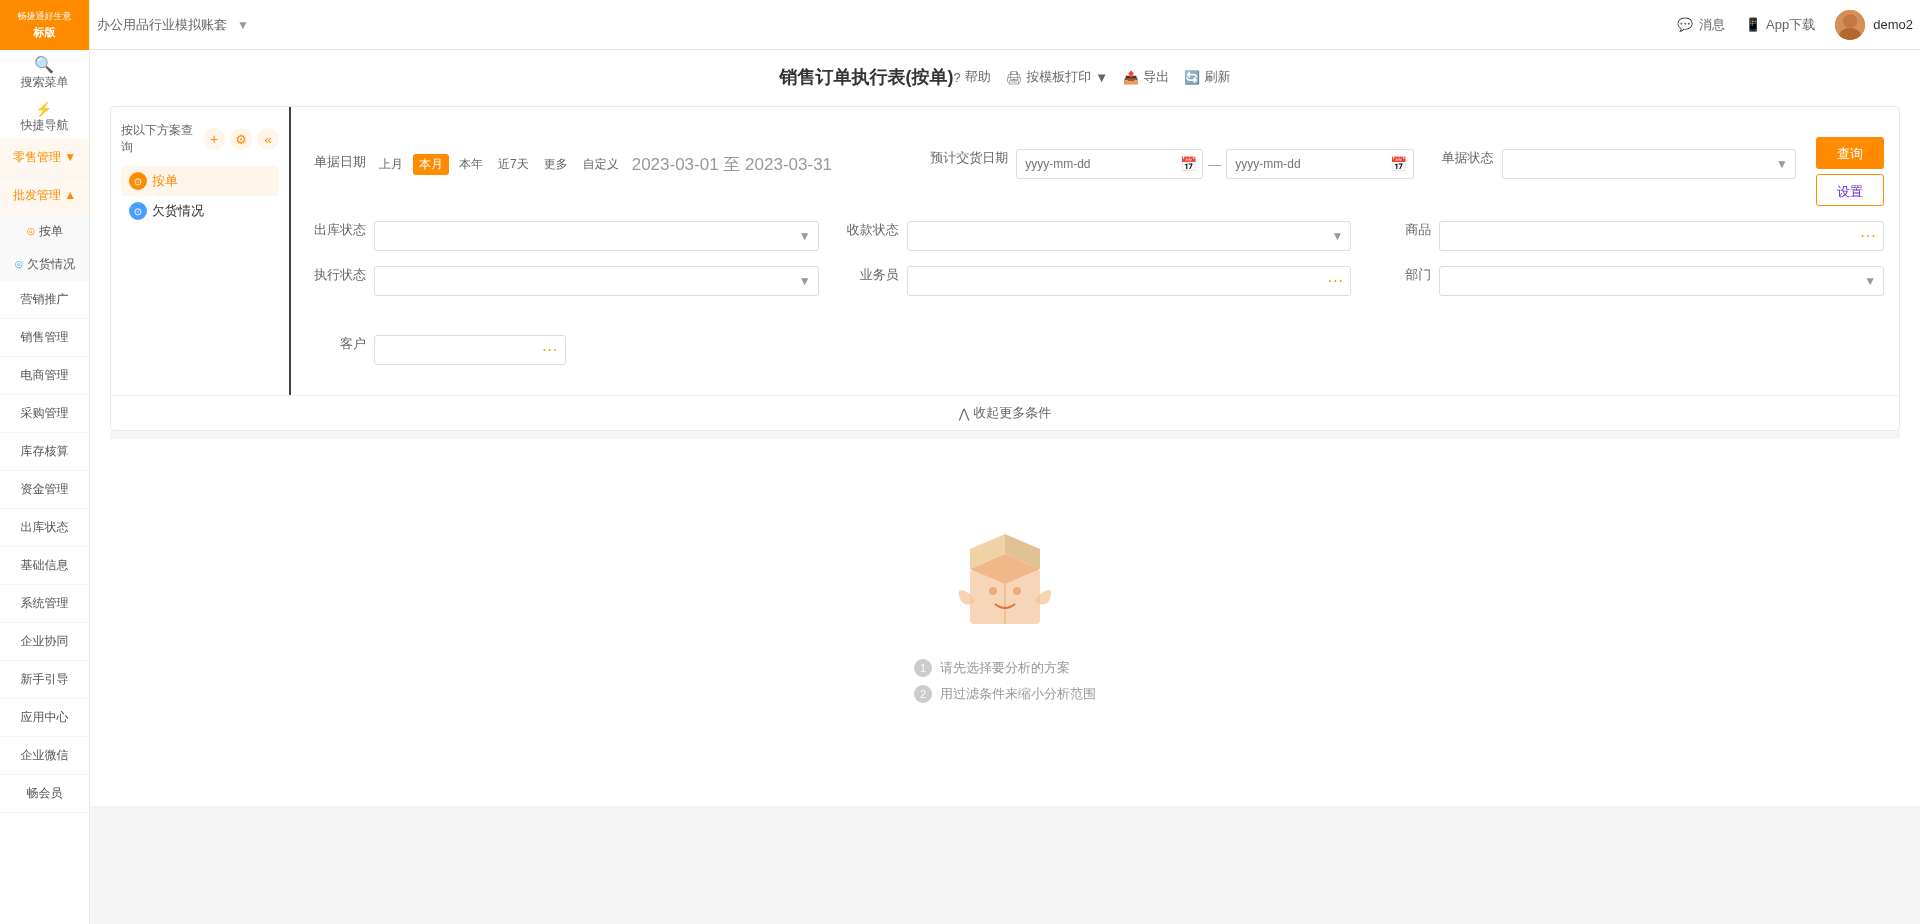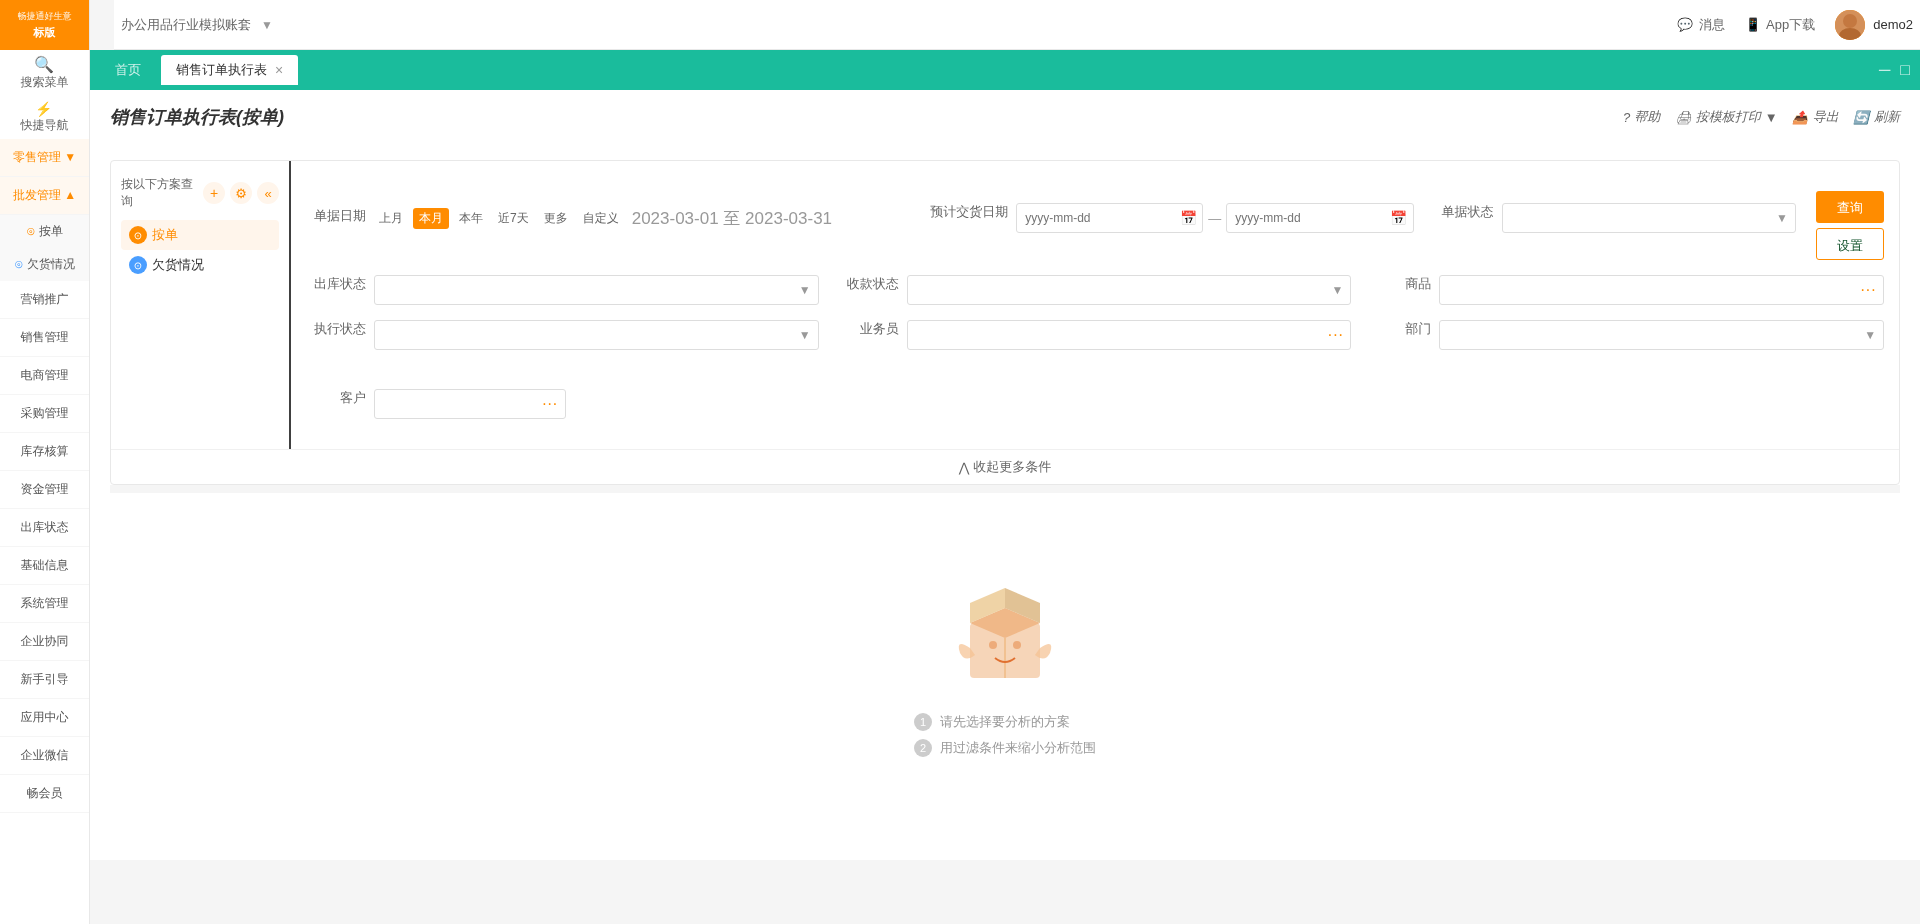--- a/index.html
+++ b/index.html
@@ -10,21 +10,21 @@
     .sidebar-logo { background: #ff8c00; padding: 10px 5px; text-align: center; color: #fff; font-size: 11px; line-height: 1.4; height: 50px; display: flex; align-items: center; justify-content: center; }
     .sidebar-search-item { text-align: center; color: #666; font-size: 12px; padding: 5px 0; cursor: pointer; }
     .sidebar-nav-item { text-align: center; color: #555; font-size: 12px; padding: 10px 5px; cursor: pointer; border-bottom: 1px solid #f5f5f5; }
     .sidebar-nav-item.has-submenu { color: #ff8c00; background: #fff8f0; }
     .sidebar-sub-item { text-align: center; color: #555; font-size: 12px; padding: 8px 5px; cursor: pointer; background: #f9f9f9; }
 
     
     .main-area { flex: 1; display: flex; flex-direction: column; overflow: hidden; }
 
     
-    .topbar { height: 50px; background: #fff; display: flex; align-items: center; justify-content: space-between; padding: 0 7px; border-bottom: 1px solid #e8e8e8; flex-shrink: 0; margin-left: 24px; }
+    .topbar { height: 50px; background: #fff; display: flex; align-items: center; justify-content: space-between; padding: 0 7px; border-bottom: 1px solid #e8e8e8; flex-shrink: 0; }
     .topbar-left { display: flex; align-items: center; gap: 10px; }
     .topbar-title { color: #666; font-size: 13px; }
     .topbar-dropdown { color: #999; font-size: 12px; cursor: pointer; }
     .topbar-right { display: flex; align-items: center; gap: 20px; }
     .topbar-action { display: flex; align-items: center; gap: 5px; color: #666; font-size: 13px; cursor: pointer; }
     .topbar-user { display: flex; align-items: center; gap: 8px; cursor: pointer; }
     .topbar-avatar { width: 30px; height: 30px; border-radius: 50%; background: #ff8c00; display: flex; align-items: center; justify-content: center; color: #fff; font-size: 11px; overflow: hidden; }
     .topbar-username { color: #333; font-size: 13px; }
 
     
@@ -33,21 +33,21 @@
     .tab-item.active { background: #fff; color: #333; font-weight: 500; display: flex; align-items: center; gap: 8px; }
     .tab-close { color: #999; font-size: 14px; line-height: 1; }
     .tabbar-controls { margin-left: auto; display: flex; gap: 10px; }
     .tabbar-ctrl { color: rgba(255,255,255,0.8); cursor: pointer; font-size: 16px; }
 
     
     .page-content { flex: 1; overflow-y: auto; background: #f5f5f5; }
     .page-inner { background: #fff; margin: 0; padding: 15px 20px; }
 
     
-    .page-header { display: flex; align-items: center; justify-content: space-between; margin-bottom: 31px; font-style: italic; }
+    .page-header { display: flex; align-items: center; justify-content: center; margin-bottom: 17px; }
     .page-title { font-size: 18px; font-weight: 600; color: #333; }
     .page-header-actions { display: flex; align-items: center; gap: 15px; }
     .header-action { display: flex; align-items: center; gap: 4px; font-size: 13px; color: #666; cursor: pointer; }
 
     
     .filter-panel { background: #fff; border: 1px solid #e8e8e8; border-radius: 4px; padding: 0; }
     .filter-top { display: flex; }
     .filter-left { width: 180px; border-right: 2px solid #404040; padding: 15px 10px; flex-shrink: 0; }
     .filter-left-title { font-size: 12px; color: #666; margin-bottom: 10px; display: flex; align-items: center; justify-content: space-between; }
     .filter-left-icons { display: flex; gap: 5px; }
@@ -73,21 +73,21 @@
     .date-sep { color: #999; }
 
     .date-tabs { display: flex; gap: 5px; align-items: center; }
     .date-tab { font-size: 12px; color: #666; cursor: pointer; padding: 2px 5px; }
     .date-tab.active { background: #ff8c00; color: #fff; border-radius: 3px; padding: 2px 6px; }
     .date-range-text { font-size: 17px; color: #999; }
 
     .collapse-btn { text-align: center; padding: 8px; border-top: 1px solid #f0f0f0; }
     .collapse-link { color: #666; font-size: 13px; cursor: pointer; display: flex; align-items: center; justify-content: center; gap: 4px; }
     .btn-query { background: #ff8c00; color: #fff; border: none; padding: 8px 9px; border-radius: 3px; font-size: 13px; cursor: pointer; height: 32px; }
-    .btn-settings { background: #fff; color: #14532d; border: 1px solid #ff8c00; padding: 8px 20px; border-radius: 3px; font-size: 13px; cursor: pointer; height: 32px; }
+    .btn-settings { background: #fff; color: #6d28d9; border: 1px solid #ff8c00; padding: 8px 20px; border-radius: 3px; font-size: 13px; cursor: pointer; height: 32px; }
 
     .action-col { display: flex; flex-direction: column; gap: 5px; padding-top: 15px; }
 
     
     .empty-state { display: flex; flex-direction: column; align-items: center; justify-content: center; padding: 80px 0; }
     .empty-icon { width: 120px; height: 120px; margin-bottom: 20px; }
     .empty-tips { color: #999; font-size: 13px; text-align: left; }
     .empty-tip { display: flex; align-items: center; gap: 8px; margin-bottom: 8px; }
     .tip-num { width: 18px; height: 18px; border-radius: 50%; background: #ccc; color: #fff; font-size: 11px; display: flex; align-items: center; justify-content: center; flex-shrink: 0; }
 
@@ -160,33 +160,20 @@
             <rect width="30" height="30" fill="#d4905a"></rect>
             <circle cx="15" cy="11" r="7" fill="#c47840"></circle>
             <ellipse cx="15" cy="26" rx="11" ry="8" fill="#b36830"></ellipse>
           </svg>
         </div>
         <span class="topbar-username">demo2</span>
       </div>
     </div>
   </div>
 
-  <div class="tabbar">
-    <div class="tab-item">
-      <span>首页</span>
-    </div>
-    <div class="tab-item active">
-      <span>销售订单执行表</span>
-      <span class="tab-close">×</span>
-    </div>
-    <div class="tabbar-controls">
-      <span class="tabbar-ctrl">─</span>
-      <span class="tabbar-ctrl">□</span>
-    </div>
-  </div>
 
   <div class="page-content">
     <div class="page-inner">
 
       <div class="page-header">
         <h1 class="page-title">销售订单执行表(按单)</h1>
         <div class="page-header-actions">
           <div class="header-action">
             <span>?</span>
             <span>帮助</span>

